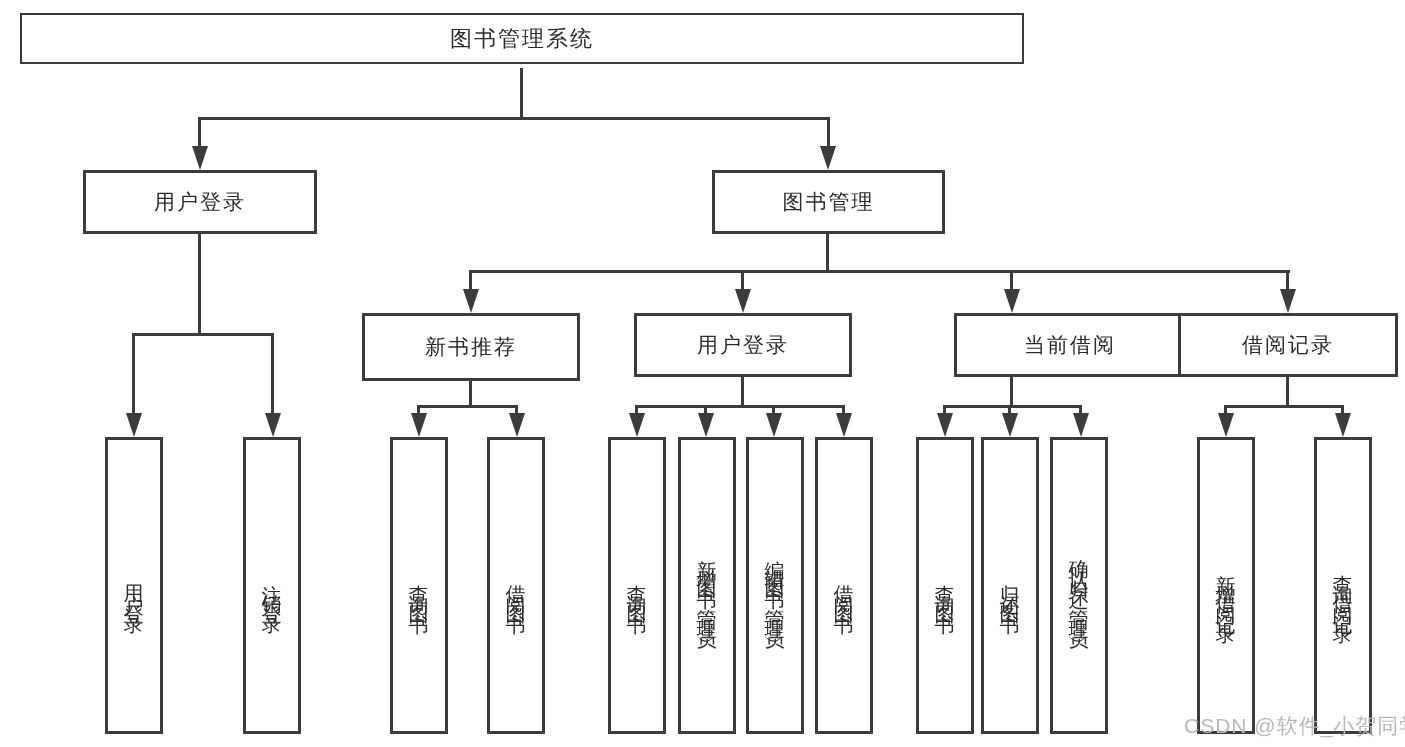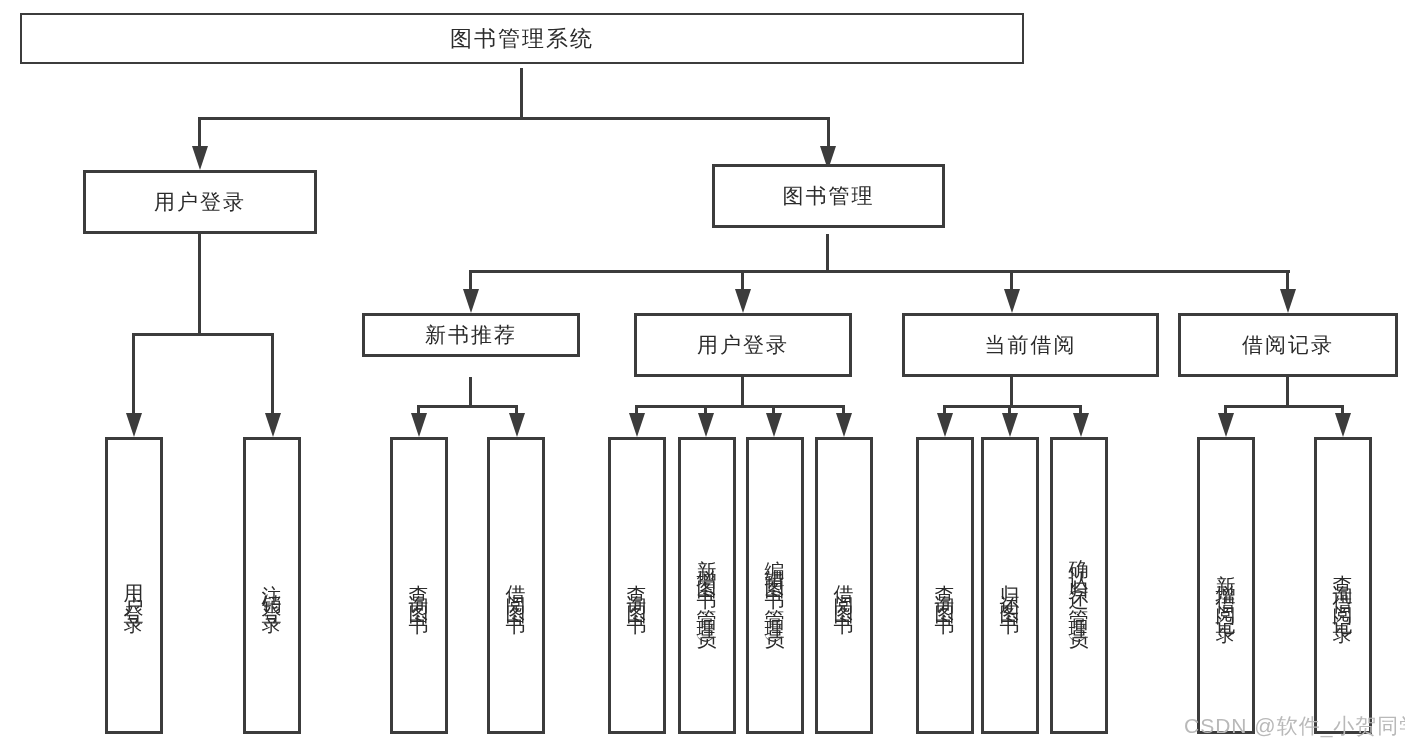--- a/index.html
+++ b/index.html
@@ -38,43 +38,43 @@
   <div class="box lvl1" style="left:20px;top:13px;width:1004px;height:51px">图书管理系统</div>
 
   <div class="line" style="left:520px;top:68px;width:3px;height:51px"></div>
   <div class="line" style="left:198px;top:117px;width:632px;height:3px"></div>
   <div class="line" style="left:198px;top:117px;width:3px;height:33px"></div>
   <div class="line" style="left:827px;top:117px;width:3px;height:33px"></div>
   <div class="arrow" style="left:192px;top:146px"></div>
   <div class="arrow" style="left:820px;top:146px"></div>
 
   <div class="box" style="left:83px;top:170px;width:234px;height:64px">用户登录</div>
-  <div class="box" style="left:712px;top:164px;width:233px;height:64px">图书管理</div>
+  <div class="box" style="left:712px;top:170px;width:233px;height:64px">图书管理</div>
 
   <div class="line" style="left:198px;top:234px;width:3px;height:102px"></div>
   <div class="line" style="left:132px;top:333px;width:142px;height:3px"></div>
   <div class="line" style="left:132px;top:333px;width:3px;height:82px"></div>
   <div class="line" style="left:271px;top:333px;width:3px;height:82px"></div>
   <div class="arrow" style="left:126px;top:413px"></div>
   <div class="arrow" style="left:265px;top:413px"></div>
 
   <div class="line" style="left:826px;top:234px;width:3px;height:39px"></div>
   <div class="line" style="left:469px;top:270px;width:821px;height:3px"></div>
   <div class="line" style="left:469px;top:270px;width:3px;height:21px"></div>
   <div class="line" style="left:741px;top:270px;width:3px;height:21px"></div>
   <div class="line" style="left:1010px;top:270px;width:3px;height:21px"></div>
   <div class="line" style="left:1286px;top:270px;width:3px;height:21px"></div>
   <div class="arrow" style="left:463px;top:289px"></div>
   <div class="arrow" style="left:735px;top:289px"></div>
   <div class="arrow" style="left:1004px;top:289px"></div>
   <div class="arrow" style="left:1280px;top:289px"></div>
 
-  <div class="box" style="left:362px;top:313px;width:218px;height:44px">新书推荐</div>
+  <div class="box" style="left:362px;top:313px;width:218px;height:68px">新书推荐</div>
   <div class="box" style="left:634px;top:313px;width:218px;height:64px">用户登录</div>
-  <div class="box" style="left:902px;top:313px;width:257px;height:64px">当前借阅</div>
+  <div class="box" style="left:954px;top:313px;width:232px;height:64px">当前借阅</div>
   <div class="box" style="left:1178px;top:313px;width:220px;height:64px">借阅记录</div>
 
   <div class="line" style="left:469px;top:377px;width:3px;height:31px"></div>
   <div class="line" style="left:417px;top:405px;width:101px;height:3px"></div>
   <div class="line" style="left:417px;top:405px;width:3px;height:12px"></div>
   <div class="line" style="left:515px;top:405px;width:3px;height:12px"></div>
   <div class="arrow" style="left:411px;top:413px"></div>
   <div class="arrow" style="left:509px;top:413px"></div>
 
   <div class="line" style="left:741px;top:377px;width:3px;height:31px"></div>

